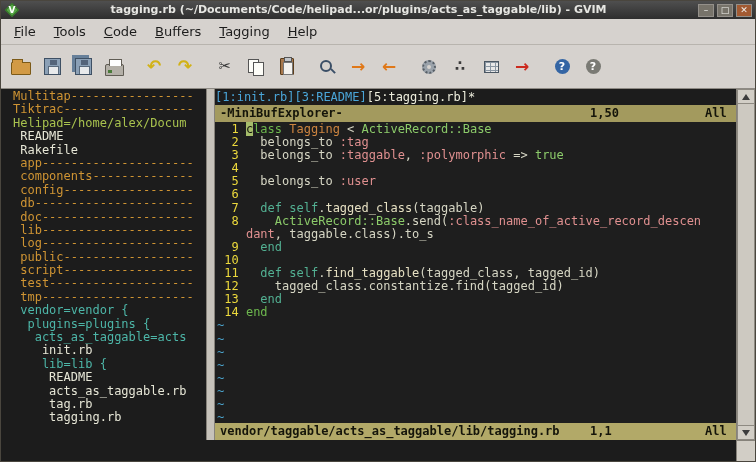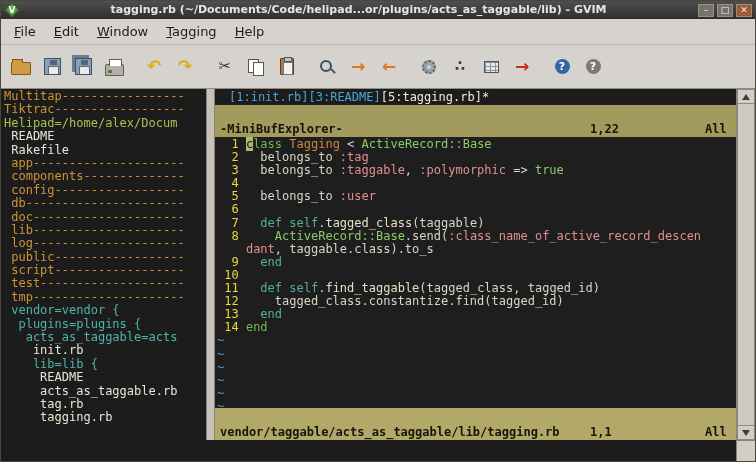--- a/index.html
+++ b/index.html
@@ -46,31 +46,31 @@
   .ic-mag::after{content:"";position:absolute;left:11px;top:11px;width:6px;height:2px;background:#3a4e66;transform:rotate(45deg)}
   .ic-gear{width:14px;height:14px;border-radius:50%;background:#9aa2aa;border:2px dotted #565e66;position:relative}
   .ic-gear::before{content:"";position:absolute;left:3px;top:3px;width:4px;height:4px;background:#d6d2ce;border-radius:50%}
   .ic-grid{width:15px;height:12px;border:1px solid #4a5662;background-color:#e8e8e8;background-image:linear-gradient(#8a96a2 1px,transparent 1px),linear-gradient(90deg,#8a96a2 1px,transparent 1px);background-size:5px 4px}
   .ic-help{width:15px;height:15px;border-radius:50%;background:#3465a4;color:#fff;font:bold 11px/15px "DejaVu Sans",sans-serif;text-align:center}
   .ic-help.gray{background:#7a7a74}
 
   
   .main{flex:1;display:flex;min-height:0}
   .left-pane{width:205px;flex:0 0 205px;display:flex;flex-direction:column;background:#1c1c1c;min-height:0}
-  .explorer{flex:1;overflow:hidden;font:12px/13.4px "DejaVu Sans Mono",monospace;white-space:pre;padding:1px 0 0 3px}
+  .explorer{flex:1;overflow:hidden;font:12px/13.4px "DejaVu Sans Mono",monospace;white-space:pre;padding:1px 0 0 12px}
   .x-line{height:13.4px}
   .x-fold{color:#cf9433}.x-proj{color:#a8c24e}.x-dir{color:#4db6a8}.x-file{color:#e6e6d6}
 
   .vsep{width:9px;flex:0 0 9px;background:#c6c2ba;border-left:1px solid #86827a;border-right:1px solid #86827a}
 
   .right-pane{flex:1;display:flex;flex-direction:column;background:#1e1e1e;min-width:0;min-height:0}
-  .mbe-line{height:16px;flex:0 0 16px;background:#1c1c1c;font:12px/16px "DejaVu Sans Mono",monospace;white-space:pre;padding-left:14px;overflow:hidden}
+  .mbe-line{height:16px;flex:0 0 16px;background:#1c1c1c;font:12px/16px "DejaVu Sans Mono",monospace;white-space:pre;padding-left:0;overflow:hidden}
   .buf{color:#4aa5d8}.buf.active{color:#ececdc}
 
-  .statusline{height:17px;flex:0 0 17px;background:#a39a5e;color:#15150a;font:bold 12px/17px "DejaVu Sans Mono",monospace;display:flex;align-items:flex-start;padding:16px 5px;white-space:pre;overflow:hidden}
+  .statusline{height:17px;flex:0 0 17px;background:#a39a5e;color:#15150a;font:bold 12px/17px "DejaVu Sans Mono",monospace;display:flex;align-items:center;padding:4px 5px;white-space:pre;overflow:hidden}
   .statusline.active{background:#b2a968}
   .sl-spacer{flex:1}
   .sl-pos{width:115px;flex:0 0 115px}
   .sl-scroll{width:26px;flex:0 0 26px}
   .sl-gap{display:inline-block;width:7px}
 
   .code{flex:1;overflow:hidden;font:12px/13.1px "DejaVu Sans Mono",monospace;white-space:pre;padding:1px 0 0 2px}
   .c-line{height:13.1px}
   .lnum{color:#ecd93c}
   .seg-pl{color:#d6d6c4}
@@ -104,22 +104,23 @@
   <div class="titlebar">
     <span class="vim-badge"></span>
     <span class="title-text">tagging.rb (~/Documents/Code/helipad...or/plugins/acts_as_taggable/lib) - GVIM</span>
     <button class="win-btn">–</button>
     <button class="win-btn">□</button>
     <button class="win-btn close">✕</button>
   </div>
 
   <div class="menubar">
       <span class="menu-item">File</span>
-      <span class="menu-item">Edit</span>
-      <span class="menu-item">Window</span>
+      <span class="menu-item">Tools</span>
+      <span class="menu-item">Code</span>
+      <span class="menu-item">Buffers</span>
       <span class="menu-item">Tagging</span>
       <span class="menu-item">Help</span>
     </div>
 
   <div class="toolbar">
       <button class="tb-btn">
         <span class="ic-folder"></span>
       </button>
       <button class="tb-btn">
         <span class="ic-floppy"></span>
@@ -185,21 +186,21 @@
       <div class="explorer"><div class="x-line x-fold">Multitap-----------------</div><div class="x-line x-fold">Tiktrac------------------</div><div class="x-line x-proj">Helipad=/home/alex/Docum</div><div class="x-line x-file"> README</div><div class="x-line x-file"> Rakefile</div><div class="x-line x-fold"> app---------------------</div><div class="x-line x-fold"> components--------------</div><div class="x-line x-fold"> config------------------</div><div class="x-line x-fold"> db----------------------</div><div class="x-line x-fold"> doc---------------------</div><div class="x-line x-fold"> lib---------------------</div><div class="x-line x-fold"> log---------------------</div><div class="x-line x-fold"> public------------------</div><div class="x-line x-fold"> script------------------</div><div class="x-line x-fold"> test--------------------</div><div class="x-line x-fold"> tmp---------------------</div><div class="x-line x-dir"> vendor=vendor {</div><div class="x-line x-dir">  plugins=plugins {</div><div class="x-line x-dir">   acts_as_taggable=acts</div><div class="x-line x-file">    init.rb</div><div class="x-line x-dir">    lib=lib {</div><div class="x-line x-file">     README</div><div class="x-line x-file">     acts_as_taggable.rb</div><div class="x-line x-file">     tag.rb</div><div class="x-line x-file">     tagging.rb</div></div>
     </div>
 
     <div class="vsep"></div>
 
     <div class="right-pane">
       <div class="mbe-line"><span class="buf">[1:init.rb]</span><span class="buf">[3:README]</span><span class="buf active">[5:tagging.rb]*</span></div>
       <div class="statusline">
         <span>-MiniBufExplorer-</span>
         <span class="sl-spacer"></span>
-        <span class="sl-pos">1,22</span>
+        <span class="sl-pos">1,50</span>
         <span class="sl-scroll">All</span>
       </div>
       <div class="code"><div class="c-line"><span class="lnum">  1 </span><span class="seg-cur">c</span><span class="seg-kw">lass</span><span class="seg-pl"> </span><span class="seg-const">Tagging</span><span class="seg-pl"> &lt; </span><span class="seg-type">ActiveRecord::Base</span></div><div class="c-line"><span class="lnum">  2 </span><span class="seg-pl">  belongs_to </span><span class="seg-sym">:tag</span></div><div class="c-line"><span class="lnum">  3 </span><span class="seg-pl">  belongs_to </span><span class="seg-sym">:taggable</span><span class="seg-pl">, </span><span class="seg-sym">:polymorphic</span><span class="seg-pl"> =&gt; </span><span class="seg-bool">true</span></div><div class="c-line"><span class="lnum">  4 </span></div><div class="c-line"><span class="lnum">  5 </span><span class="seg-pl">  belongs_to </span><span class="seg-sym">:user</span></div><div class="c-line"><span class="lnum">  6 </span></div><div class="c-line"><span class="lnum">  7 </span><span class="seg-pl">  </span><span class="seg-kw2">def</span><span class="seg-pl"> </span><span class="seg-kw2">self</span><span class="seg-pl">.</span><span class="seg-fn">tagged_class</span><span class="seg-pl">(taggable)</span></div><div class="c-line"><span class="lnum">  8 </span><span class="seg-pl">    </span><span class="seg-type">ActiveRecord::Base</span><span class="seg-pl">.send(</span><span class="seg-sym">:class_name_of_active_record_descen</span></div><div class="c-line"><span class="lnum">    </span><span class="seg-sym">dant</span><span class="seg-pl">, taggable.class).to_s</span></div><div class="c-line"><span class="lnum">  9 </span><span class="seg-pl">  </span><span class="seg-kw2">end</span></div><div class="c-line"><span class="lnum"> 10 </span></div><div class="c-line"><span class="lnum"> 11 </span><span class="seg-pl">  </span><span class="seg-kw2">def</span><span class="seg-pl"> </span><span class="seg-kw2">self</span><span class="seg-pl">.</span><span class="seg-fn">find_taggable</span><span class="seg-pl">(tagged_class, tagged_id)</span></div><div class="c-line"><span class="lnum"> 12 </span><span class="seg-pl">    tagged_class.constantize.find(tagged_id)</span></div><div class="c-line"><span class="lnum"> 13 </span><span class="seg-pl">  </span><span class="seg-kw2">end</span></div><div class="c-line"><span class="lnum"> 14 </span><span class="seg-kw">end</span></div><div class="c-line"><span class="seg-tilde">~</span></div><div class="c-line"><span class="seg-tilde">~</span></div><div class="c-line"><span class="seg-tilde">~</span></div><div class="c-line"><span class="seg-tilde">~</span></div><div class="c-line"><span class="seg-tilde">~</span></div><div class="c-line"><span class="seg-tilde">~</span></div><div class="c-line"><span class="seg-tilde">~</span></div><div class="c-line"><span class="seg-tilde">~</span></div></div>
       <div class="statusline active">
         <span>vendor/taggable/acts_as_taggable/lib/tagging.rb</span>
         <span class="sl-spacer"></span>
         <span class="sl-pos">1,1</span>
         <span class="sl-scroll">All</span>
       </div>
     </div>

